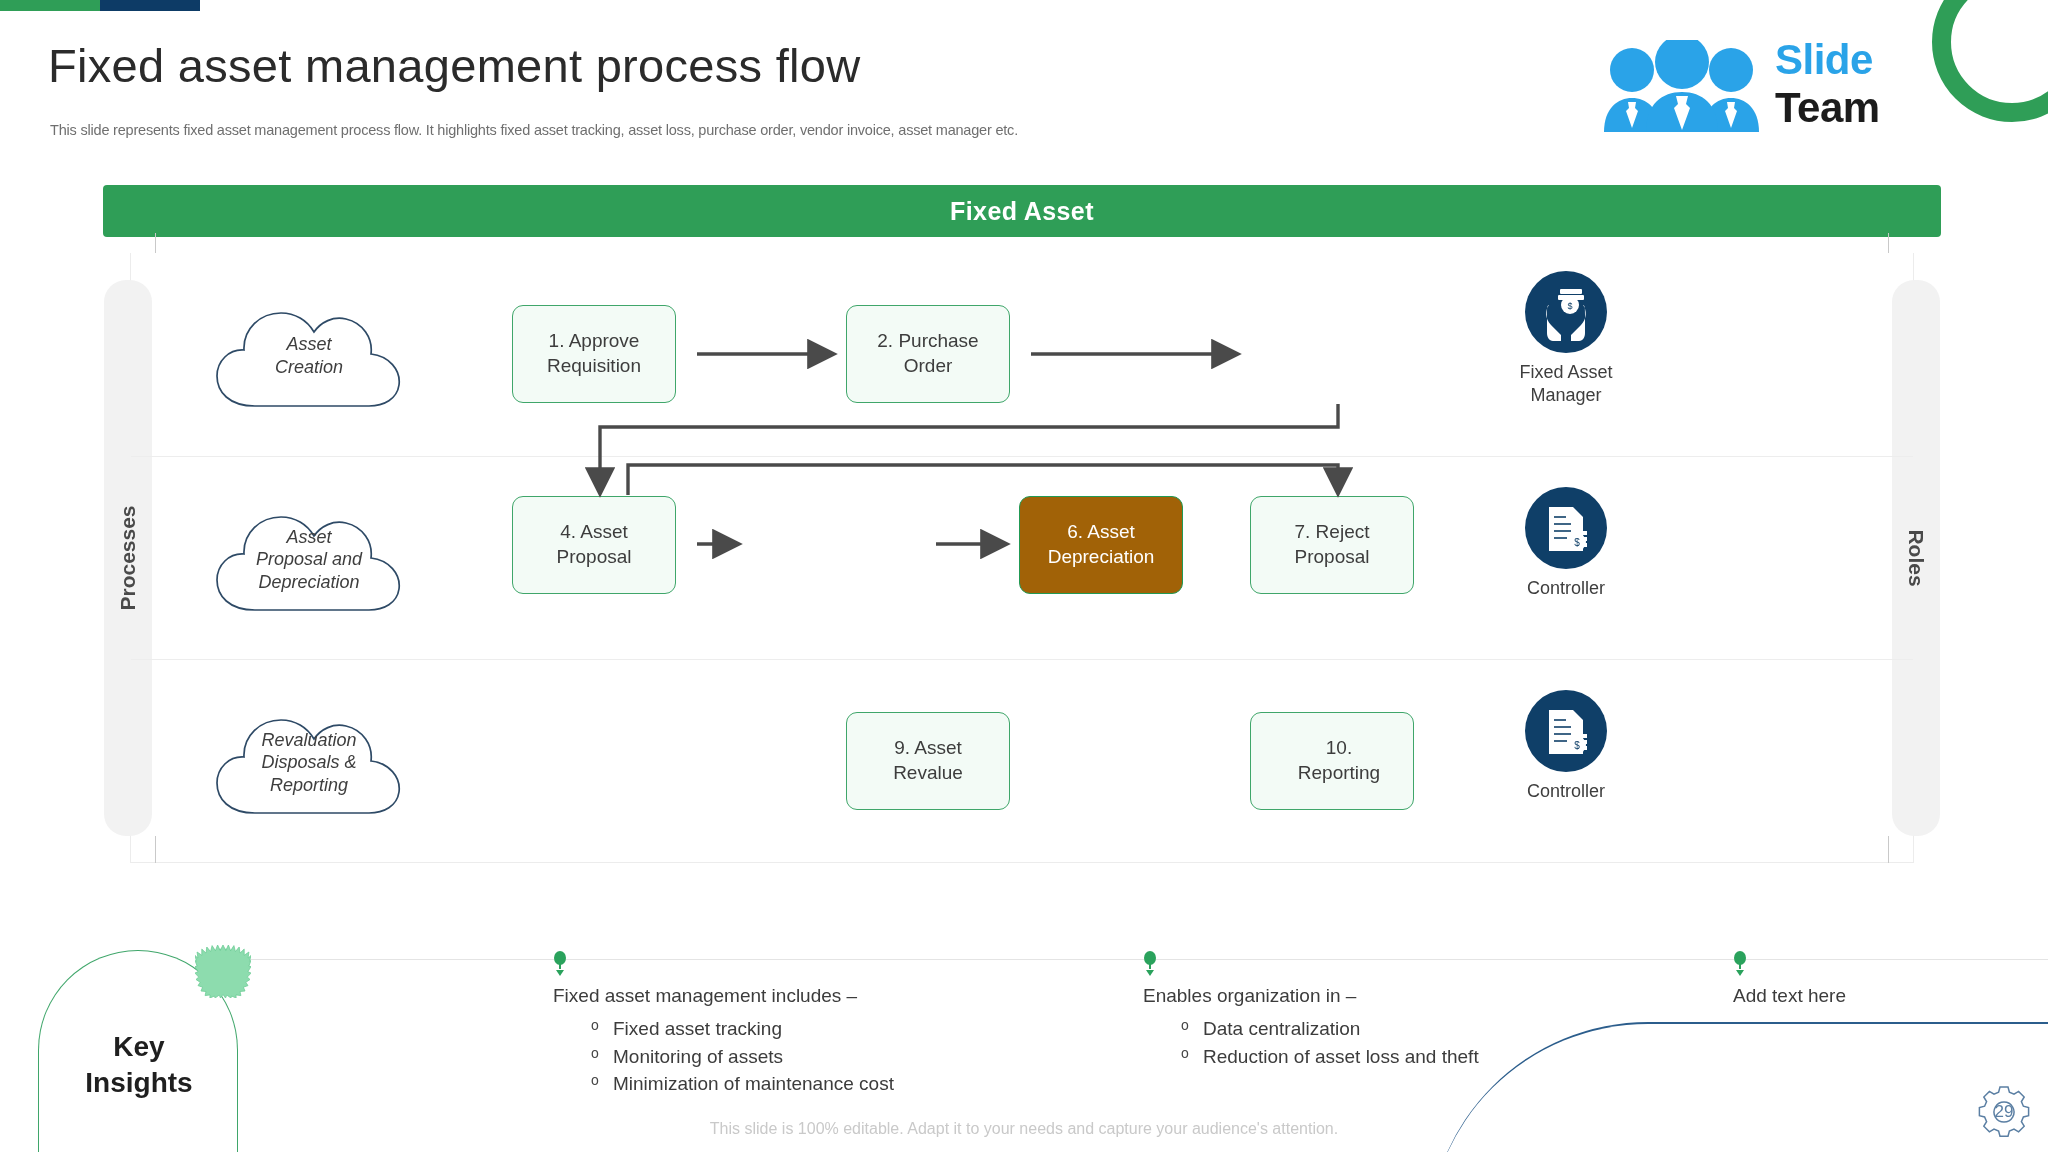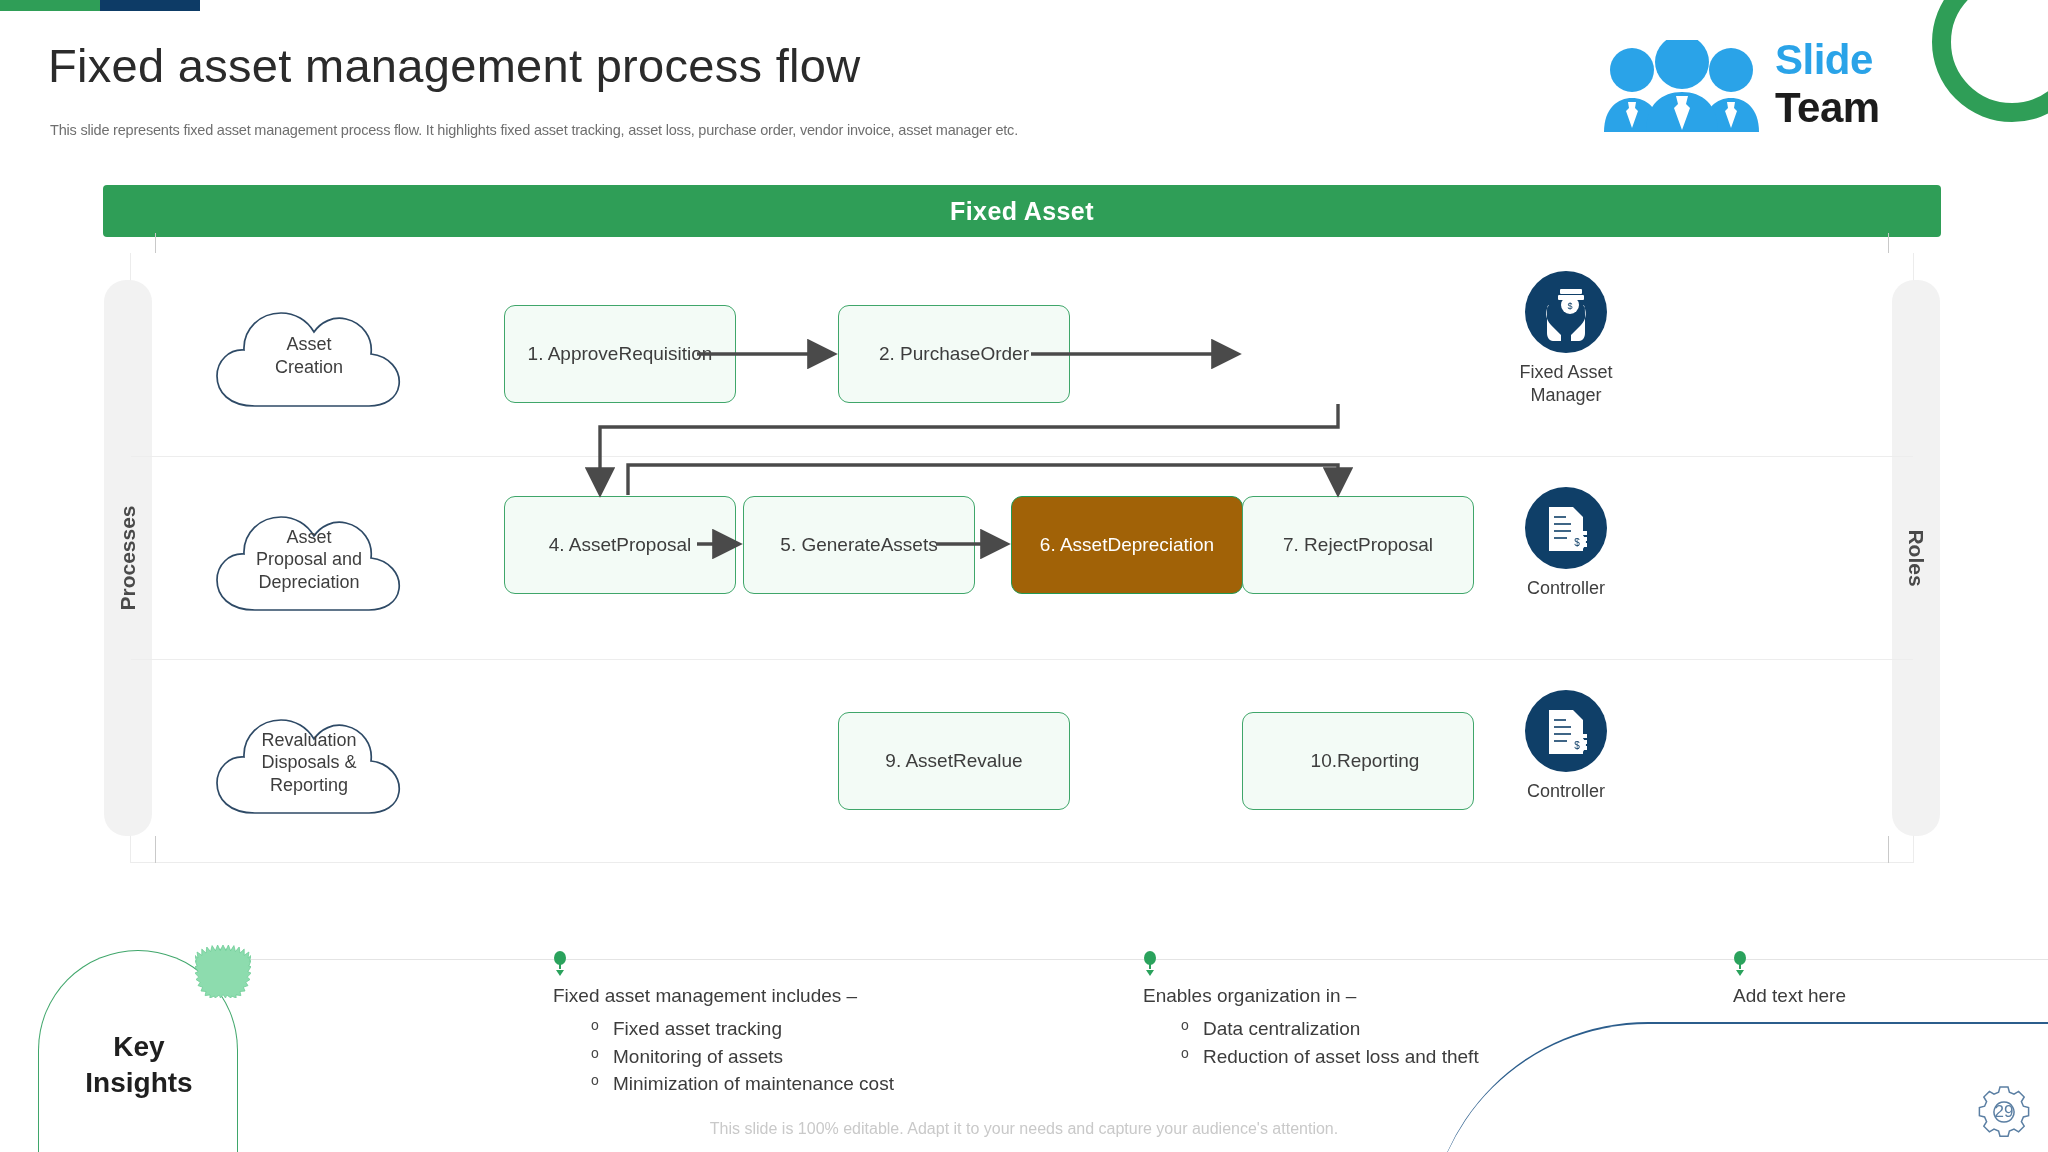--- a/index.html
+++ b/index.html
@@ -63,29 +63,29 @@
   .rail-right span { transform:translate(-50%,-50%) rotate(90deg); }
   
   .rail-tick { position:absolute; width:1px; background:#c9c9c9; }
 
   
   .cloud { position:absolute; width:200px; height:125px; }
   .cloud svg { position:absolute; left:0; top:0; }
   .cloud .ctext {
     position:absolute; left:0; top:0; width:200px; height:125px;
     display:flex; flex-direction:column; align-items:center; justify-content:center;
-    font-size:18px; color:#3e3e3e; line-height:1.24; text-align:center;
+    font-size:18px; color:#3e3e3e; line-height:1.24; text-align:center;font-style:italic;
   }
 
   
   .pbox {
-    position:absolute; width:232px; height:98px; border-radius:11px;
+    position:absolute; width:164px; height:98px; border-radius:11px;
     border:1.6px solid #3fa66a; background:#f3fbf6;
-    display:flex; flex-direction:row; align-items:center; justify-content:center;
-    font-size:19px; color:#3d3d3d; line-height:1.3; text-align:center;
+    display:flex; flex-direction:column; align-items:center; justify-content:center;
+    font-size:19px; color:#3d3d3d; line-height:1.3; text-align:center;margin-left:8px;
   }
   .pbox.highlight { background:#a16207; border-color:#219a55; color:#ffffff; }
 
   
   .role { position:absolute; width:130px; text-align:center; }
   .role .circle {
     width:82px; height:82px; border-radius:50%; background:#0f3f68;
     margin:0 auto 8px; position:relative;
   }
   .role .rlabel { font-size:18px; color:#3e3e3e; line-height:1.25; }
@@ -225,24 +225,20 @@
           <span>Asset</span>
           <span>Proposal and</span>
           <span>Depreciation</span>
         </div>
       </div>
 
       <div class="pbox" style="left:373px; top:39px;">
         <span>4. Asset</span>
         <span>Proposal</span>
       </div>
-      <div class="pbox" style="left:612px; top:39px;">
-        <span>5. Generate</span>
-        <span>Assets</span>
-      </div>
       <div class="pbox highlight" style="left:880px; top:39px;">
         <span>6. Asset</span>
         <span>Depreciation</span>
       </div>
       <div class="pbox" style="left:1111px; top:39px;">
         <span>7. Reject</span>
         <span>Proposal</span>
       </div>
 
       <div class="role" style="left:1370px; top:30px;">

